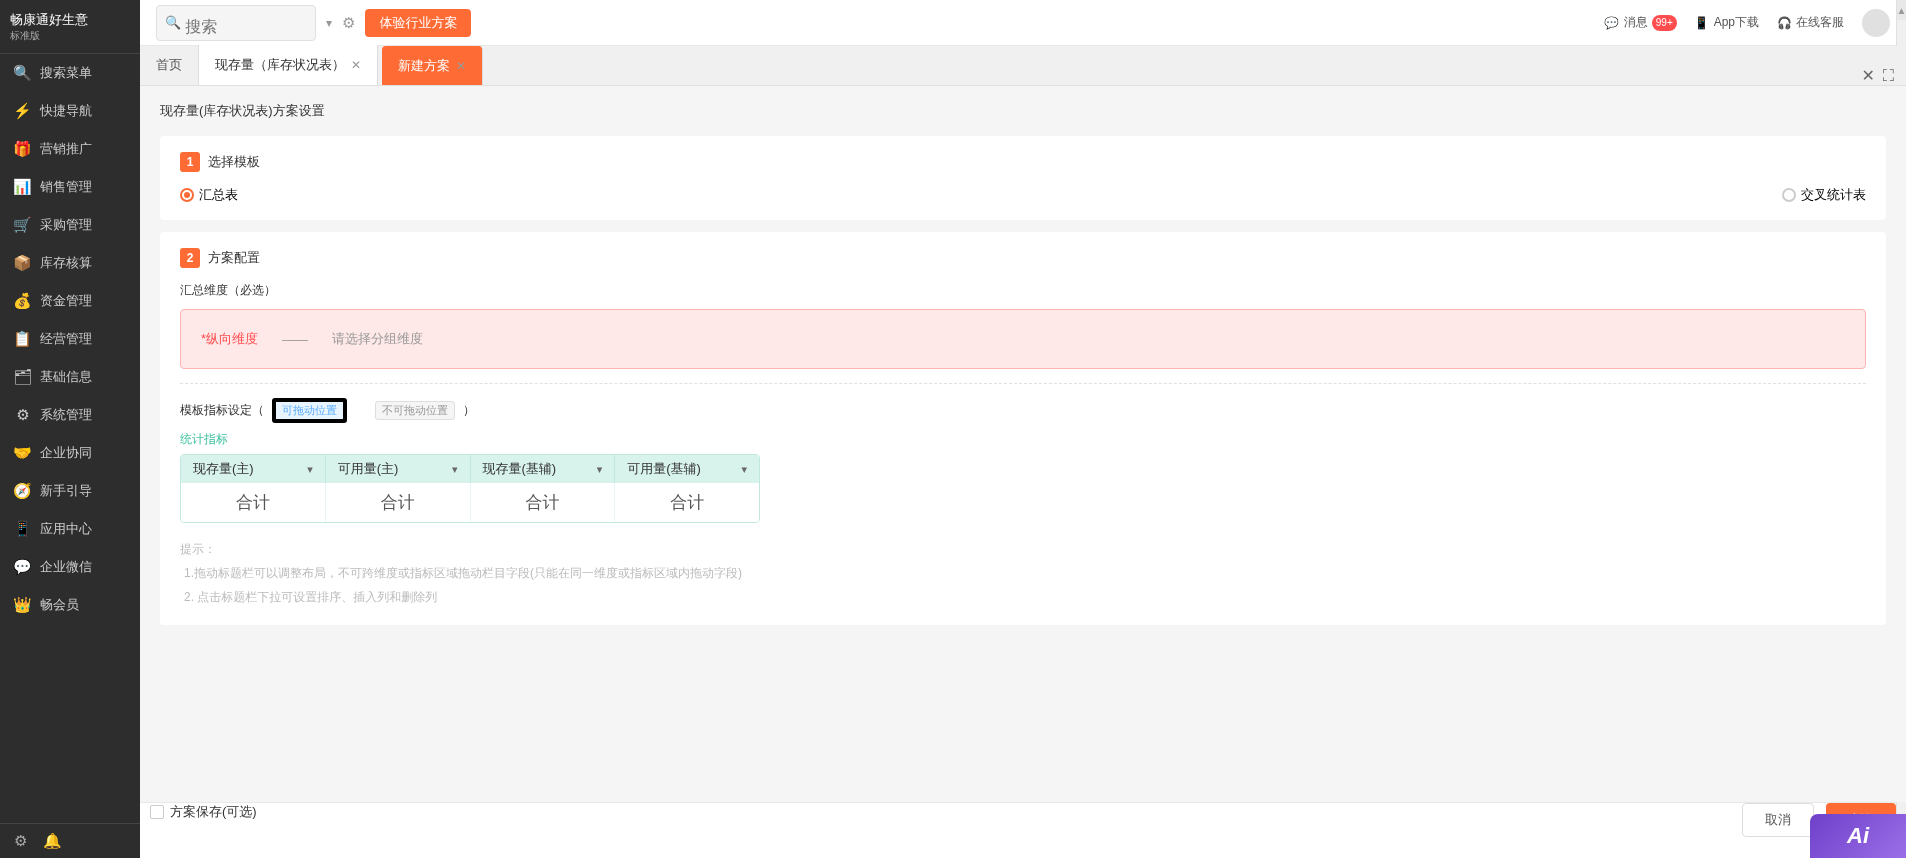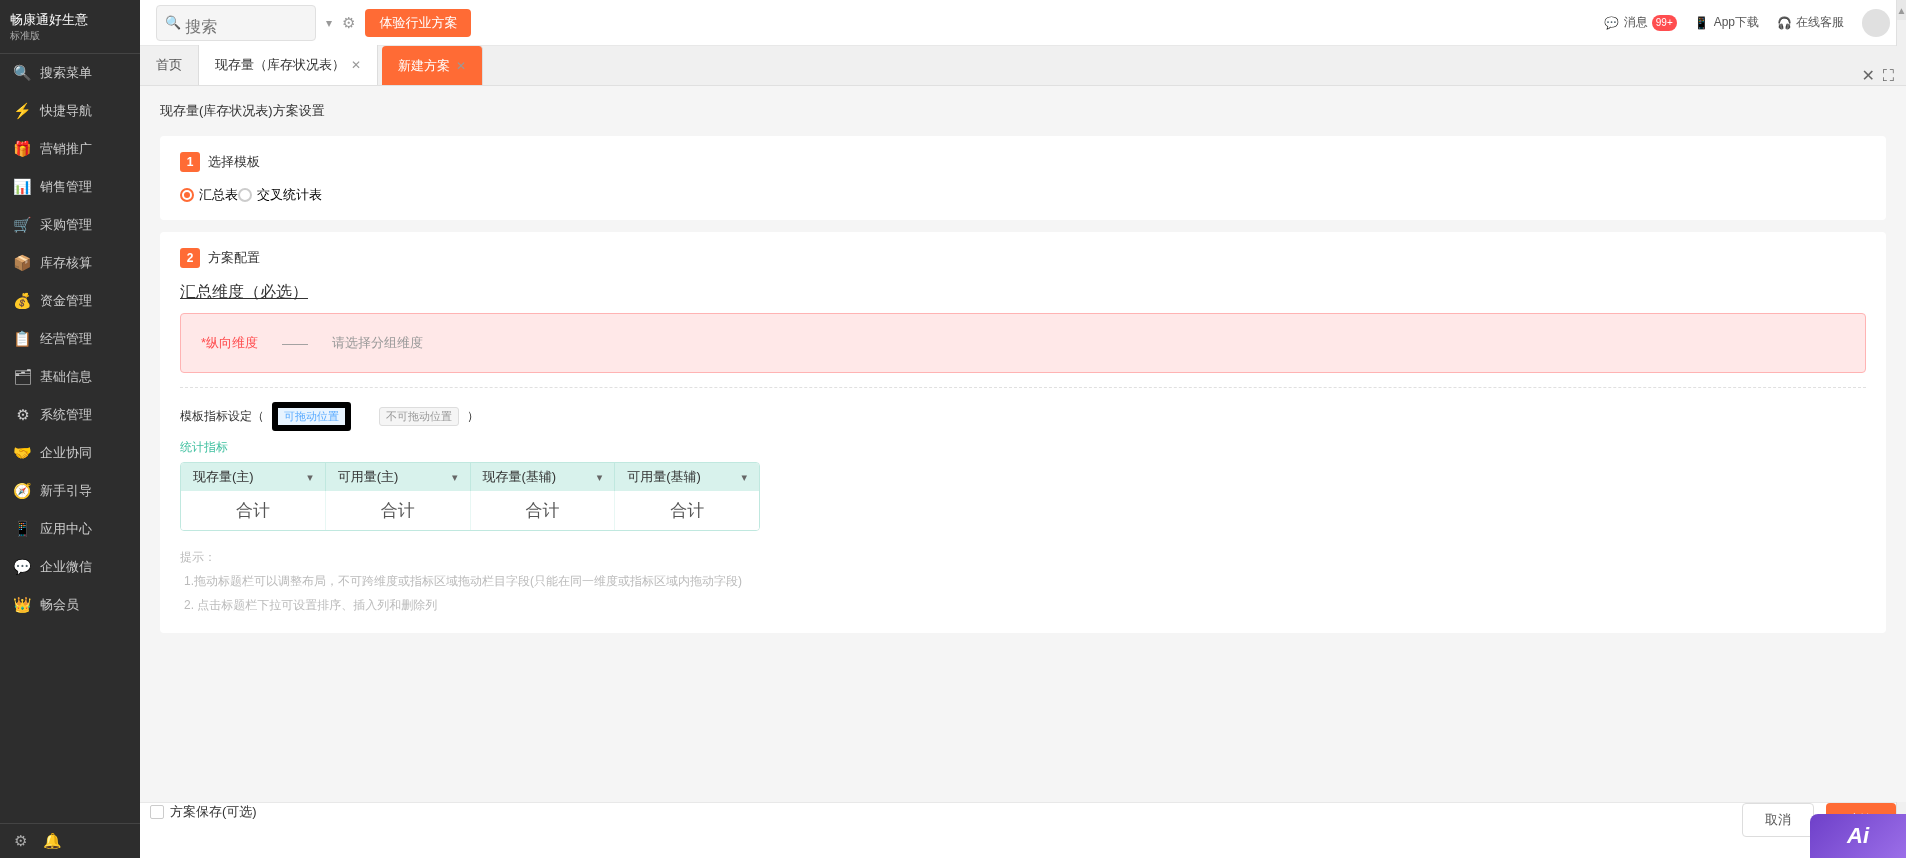--- a/index.html
+++ b/index.html
@@ -271,20 +271,22 @@
     }
     .step-label {
       font-size: 13px;
       color: #333;
       font-weight: 500;
     }
 
     .template-options {
       display: flex;
       align-items: center;
+      gap: 20px;
+      justify-content: space-between;
     }
     .radio-option {
       display: flex;
       align-items: center;
       gap: 5px;
       cursor: pointer;
       font-size: 13px;
     }
     .radio-circle {
       width: 14px;
@@ -308,24 +310,23 @@
     }
 
     
     .section-divider {
       border: none;
       border-top: 1px dashed #e0e0e0;
       margin: 14px 0;
     }
 
     .sub-title {
-      font-size: 16px;
+      font-size: 12px;
       color: #333;
       margin-bottom: 10px;
-      text-decoration: underline;
     }
 
     .dimension-box {
       background: #ffe8e8;
       border: 1px solid #ffb3b3;
       border-radius: 4px;
       padding: 16px 20px;
       display: flex;
       align-items: center;
       gap: 16px;
@@ -351,21 +352,21 @@
     .indicator-label-row {
       display: flex;
       align-items: center;
       gap: 8px;
       margin-bottom: 8px;
       font-size: 12px;
       color: #333;
     }
     .draggable-tag {
       background: #e8f4ff;
-      border: 6px solid #000000;
+      border: 4px solid #000000;
       border-radius: 3px;
       padding: 1px 6px;
       font-size: 11px;
       color: #5aabff;
     }
     .non-draggable-tag {
       background: #f5f5f5;
       border: 1px solid #ddd;
       border-radius: 3px;
       padding: 1px 6px;

